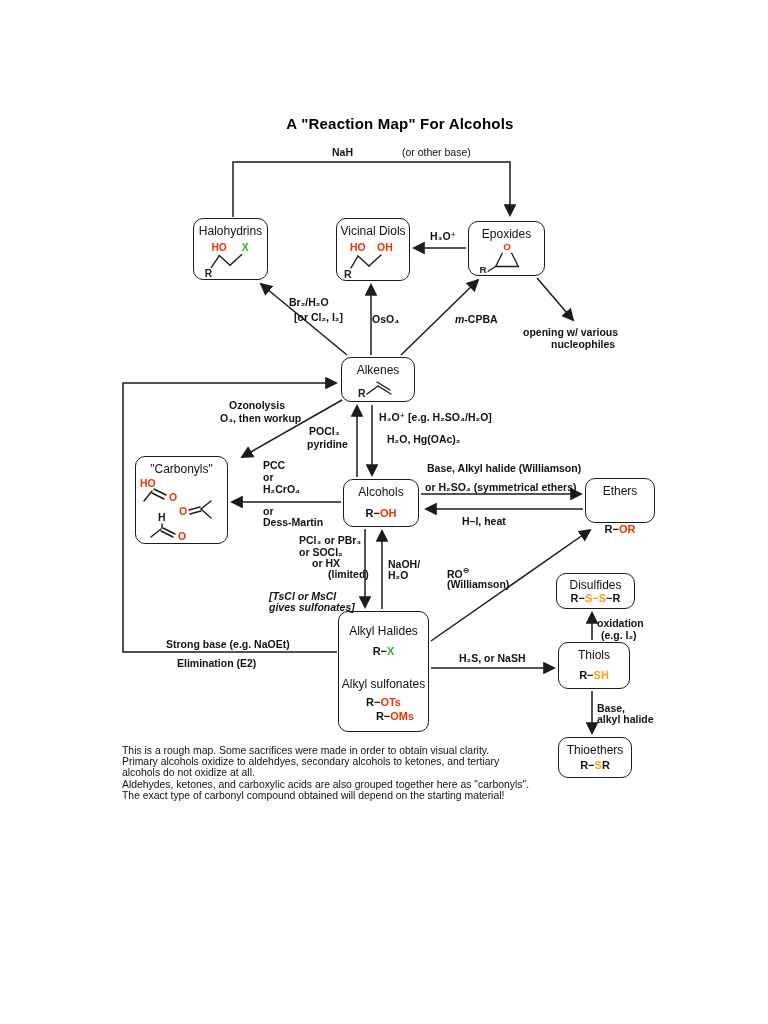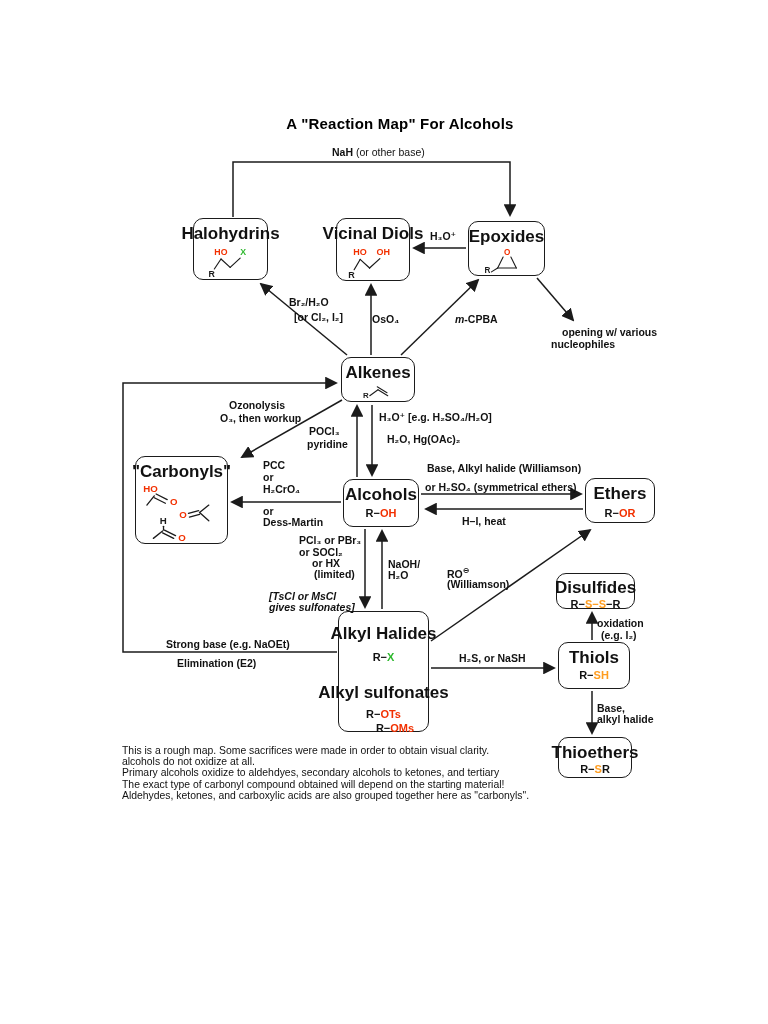--- a/index.html
+++ b/index.html
@@ -4,24 +4,24 @@
 <style>
   html,body{margin:0;padding:0;background:#ffffff;}
   #page{position:relative;width:768px;height:1024px;background:#ffffff;overflow:hidden;
         font-family:"Liberation Sans","DejaVu Sans",sans-serif;color:#111;}
   .title{position:absolute;left:100px;top:115px;width:600px;text-align:center;
          font-size:15px;font-weight:bold;color:#000;letter-spacing:.2px;}
   #arrows{position:absolute;left:0;top:0;width:768px;height:1024px;}
   #arrows path{stroke:#1b1b1b;stroke-width:1.5;fill:none;}
   .box{position:absolute;border:1.6px solid #1b1b1b;border-radius:10px;background:#fff;
        box-sizing:border-box;display:flex;flex-direction:column;align-items:center;}
-  .bt{font-size:17px;font-weight:bold;white-space:nowrap;margin-top:5px;}
+  .bt{font-size:12px;font-weight:normal;white-space:nowrap;margin-top:5px;}
   .formula{font-size:11px;font-weight:bold;white-space:nowrap;}
   .lbl{position:absolute;font-size:10.5px;font-weight:bold;white-space:nowrap;color:#111;}
-  .nrm{font-weight:normal;}
+  .nrm{font-weight:normal;padding-left:46px;}
   .it{font-style:italic;}
   .red{color:#f23000;}
   .green{color:#2eb82e;}
   .orange{color:#ff9d20;}
   .struct line{stroke:#1b1b1b;stroke-width:1.4;stroke-linecap:round;}
   .struct text{font-size:10.5px;font-weight:bold;fill:#1b1b1b;}
   .struct .tr{fill:#f23000;}
   .struct .tg{fill:#2eb82e;}
   .sup{font-size:8px;vertical-align:super;}
   .footer{position:absolute;left:122px;top:745px;font-size:10.4px;font-weight:normal;
@@ -127,21 +127,21 @@
       <text x="40" y="64" class="tr">O</text>
       <line x1="23" y1="53" x2="13" y2="61"></line>
     </svg>
   </div>
 
   <div class="box" style="left:343px;top:479px;width:76px;height:48px;justify-content:space-between;padding-bottom:7px;">
     <div class="bt">Alcohols</div>
     <div class="formula"><span>R−</span><span class="red">OH</span></div>
   </div>
 
-  <div class="box" style="left:585px;top:478px;width:70px;height:45px;justify-content:space-between;padding-bottom:3px;">
+  <div class="box" style="left:585px;top:478px;width:70px;height:45px;justify-content:space-between;padding-bottom:12px;gap:25px;">
     <div class="bt">Ethers</div>
     <div class="formula"><span>R−</span><span class="red">OR</span></div>
   </div>
 
   <div class="box" style="left:338px;top:611px;width:91px;height:121px;">
     <div class="bt" style="margin-top:12px;">Alkyl Halides</div>
     <div class="formula" style="margin-top:7px;"><span>R−</span><span class="green">X</span></div>
     <div class="bt" style="margin-top:20px;">Alkyl sulfonates</div>
     <div class="formula" style="margin-top:5px;"><span>R−</span><span class="red">OTs</span></div>
     <div class="formula" style="margin-top:2px;margin-left:23px;"><span>R−</span><span class="red">OMs</span></div>
@@ -161,55 +161,55 @@
     <div class="bt">Thioethers</div>
     <div class="formula"><span>R−</span><span class="orange">S</span><span>R</span></div>
   </div>
 
   <div class="lbl" style="left:332px;top:146px;"><span>NaH</span><span class="nrm"> (or other base)</span></div>
   <div class="lbl" style="left:430px;top:230px;">H₃O⁺</div>
   <div class="lbl" style="left:289px;top:296px;">Br₂/H₂O</div>
   <div class="lbl" style="left:294px;top:311px;">[or Cl₂, I₂]</div>
   <div class="lbl" style="left:372px;top:313px;">OsO₄</div>
   <div class="lbl" style="left:455px;top:313px;"><span class="it">m</span><span>-CPBA</span></div>
-  <div class="lbl" style="left:562px;top:326px;">opening w/ various</div>
+  <div class="lbl" style="left:523px;top:326px;">opening w/ various</div>
   <div class="lbl" style="left:551px;top:338px;">nucleophiles</div>
   <div class="lbl" style="left:229px;top:399px;">Ozonolysis</div>
   <div class="lbl" style="left:220px;top:412px;">O₃, then workup</div>
   <div class="lbl" style="left:309px;top:425px;">POCl₃</div>
   <div class="lbl" style="left:307px;top:438px;">pyridine</div>
   <div class="lbl" style="left:379px;top:411px;">H₃O⁺ [e.g. H₂SO₄/H₂O]</div>
   <div class="lbl" style="left:387px;top:433px;">H₂O, Hg(OAc)₂</div>
   <div class="lbl" style="left:263px;top:459px;">PCC</div>
   <div class="lbl" style="left:263px;top:471px;">or</div>
   <div class="lbl" style="left:263px;top:483px;">H₂CrO₄</div>
   <div class="lbl" style="left:263px;top:505px;">or</div>
   <div class="lbl" style="left:263px;top:516px;">Dess-Martin</div>
   <div class="lbl" style="left:427px;top:462px;">Base, Alkyl halide (Williamson)</div>
   <div class="lbl" style="left:425px;top:481px;">or H₂SO₄ (symmetrical ethers)</div>
   <div class="lbl" style="left:462px;top:515px;">H–I, heat</div>
   <div class="lbl" style="left:299px;top:534px;">PCl₃ or PBr₃</div>
   <div class="lbl" style="left:299px;top:546px;">or SOCl₂</div>
   <div class="lbl" style="left:312px;top:557px;">or HX</div>
-  <div class="lbl" style="left:281px;top:568px;padding-left:33px;">(limited)</div>
+  <div class="lbl" style="left:295px;top:568px;padding-left:33px;">(limited)</div>
   <div class="lbl it" style="left:269px;top:590px;">[TsCl or MsCl</div>
   <div class="lbl it" style="left:269px;top:601px;">gives sulfonates]</div>
   <div class="lbl" style="left:388px;top:558px;">NaOH/</div>
   <div class="lbl" style="left:388px;top:569px;">H₂O</div>
   <div class="lbl" style="left:447px;top:566px;"><span>RO</span><span class="sup">⊖</span></div>
   <div class="lbl" style="left:447px;top:578px;">(Williamson)</div>
   <div class="lbl" style="left:166px;top:638px;">Strong base (e.g. NaOEt)</div>
   <div class="lbl" style="left:177px;top:657px;">Elimination (E2)</div>
   <div class="lbl" style="left:459px;top:652px;">H₂S, or NaSH</div>
   <div class="lbl" style="left:597px;top:617px;">oxidation</div>
   <div class="lbl" style="left:601px;top:629px;">(e.g. I₂)</div>
   <div class="lbl" style="left:597px;top:702px;">Base,</div>
   <div class="lbl" style="left:597px;top:713px;">alkyl halide</div>
 
   <div class="footer">
     <div>This is a rough map. Some sacrifices were made in order to obtain visual clarity.</div>
+    <div>Primary alcohols oxidize to aldehdyes, secondary alcohols to ketones, and tertiary</div>
     <div>alcohols do not oxidize at all.</div>
-    <div>Primary alcohols oxidize to aldehdyes, secondary alcohols to ketones, and tertiary</div>
+    <div>Aldehydes, ketones, and carboxylic acids are also grouped together here as "carbonyls".</div>
     <div>The exact type of carbonyl compound obtained will depend on the starting material!</div>
-    <div>Aldehydes, ketones, and carboxylic acids are also grouped together here as "carbonyls".</div>
   </div>
 
 </div>
 
 </body></html>

